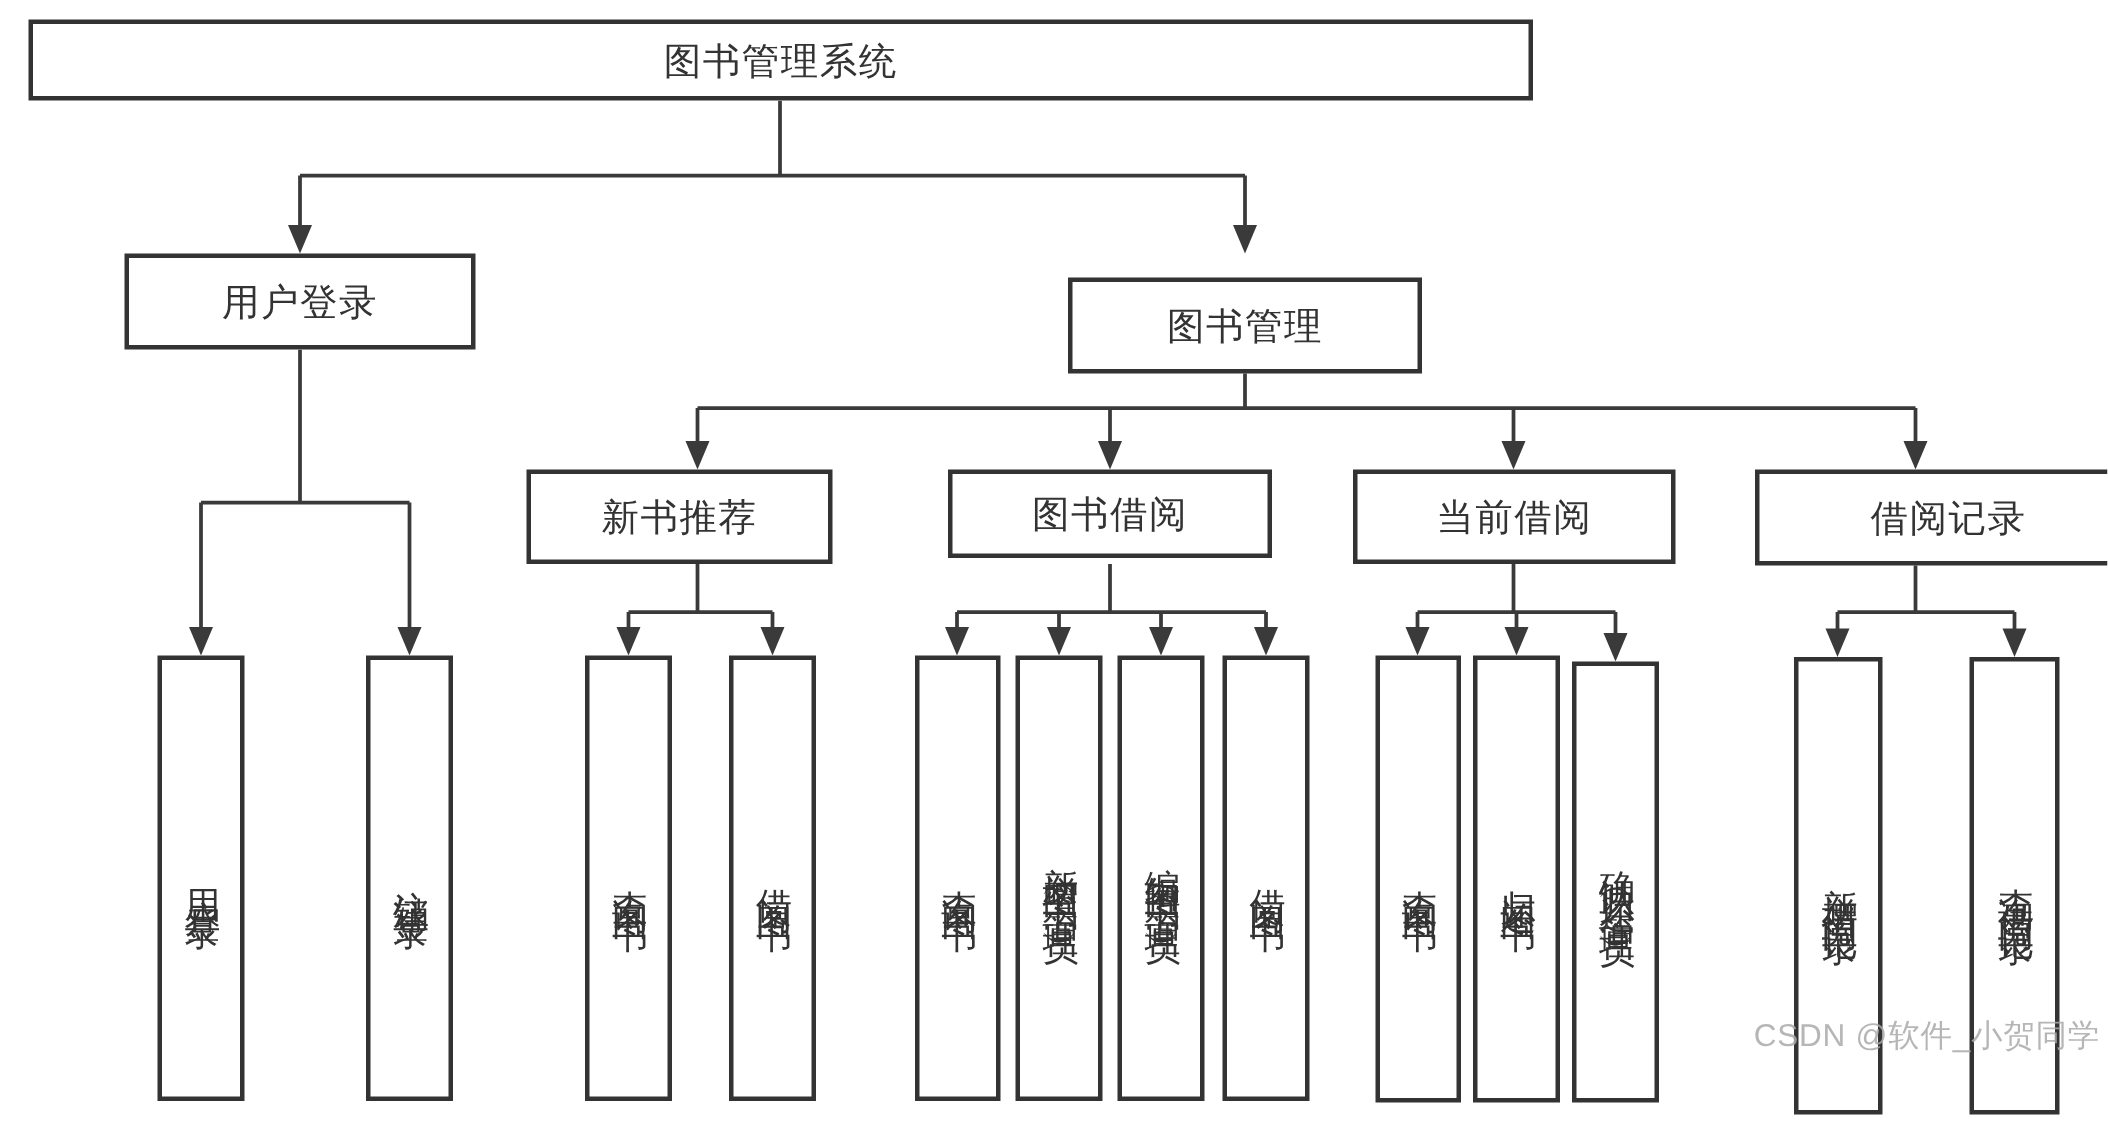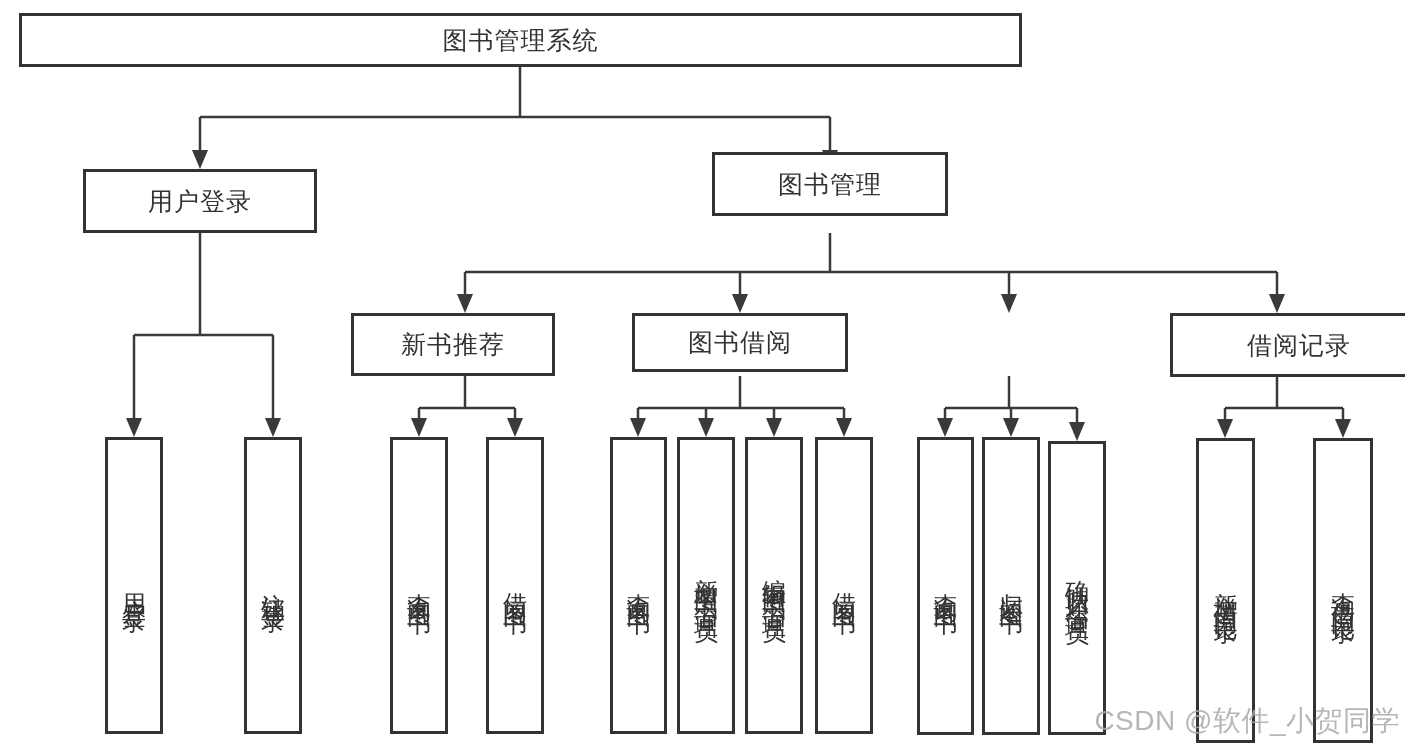--- a/index.html
+++ b/index.html
@@ -49,23 +49,23 @@
     white-space: nowrap;
   }
   .box.v span {
     writing-mode: vertical-rl;
     font-size: 24px;
     letter-spacing: 6px;
     line-height: 1;
   }
   .watermark {
     position: absolute;
-    top: 702px;
+    top: 676px;
     right: 5px;
-    font-size: 28px;
+    font-size: 21px;
     color: var(--watermark);
     opacity: 0.85;
     white-space: nowrap;
     z-index: 5;
     letter-spacing: 0.5px;
   }
 </style>
 </head>
 <body>
 
@@ -133,30 +133,33 @@
     <polygon points="1335,419 1351,419 1343,438"></polygon>
   </svg>
 
   <div class="box h" style="left:19px; top:13px; width:1003px; height:54px;">
     <span>图书管理系统</span>
   </div>
 
   <div class="box h" style="left:83px; top:169px; width:234px; height:64px;">
     <span>用户登录</span>
   </div>
-  <div class="box h" style="left:712px; top:152px; width:236px; height:64px;">
+  <div class="box h" style="left:712px; top:185px; width:236px; height:64px;">
     <span>图书管理</span>
   </div>
 
   <div class="box h" style="left:351px; top:313px; width:204px; height:63px;">
     <span>新书推荐</span>
   </div>
   <div class="box h" style="left:632px; top:313px; width:216px; height:59px;">
     <span>图书借阅</span>
   </div>
+  <div class="box h" style="left:902px; top:313px; width:215px; height:63px;">
+    <span>当前借阅</span>
+  </div>
   <div class="box h" style="left:1170px; top:313px; width:258px; height:64px;">
     <span>借阅记录</span>
   </div>
 
   <div class="box v" style="left:105px; top:437px; width:58px; height:297px;">
     <span>用户登录</span>
   </div>
   <div class="box v" style="left:244px; top:437px; width:58px; height:297px;">
     <span>注销登录</span>
   </div>

